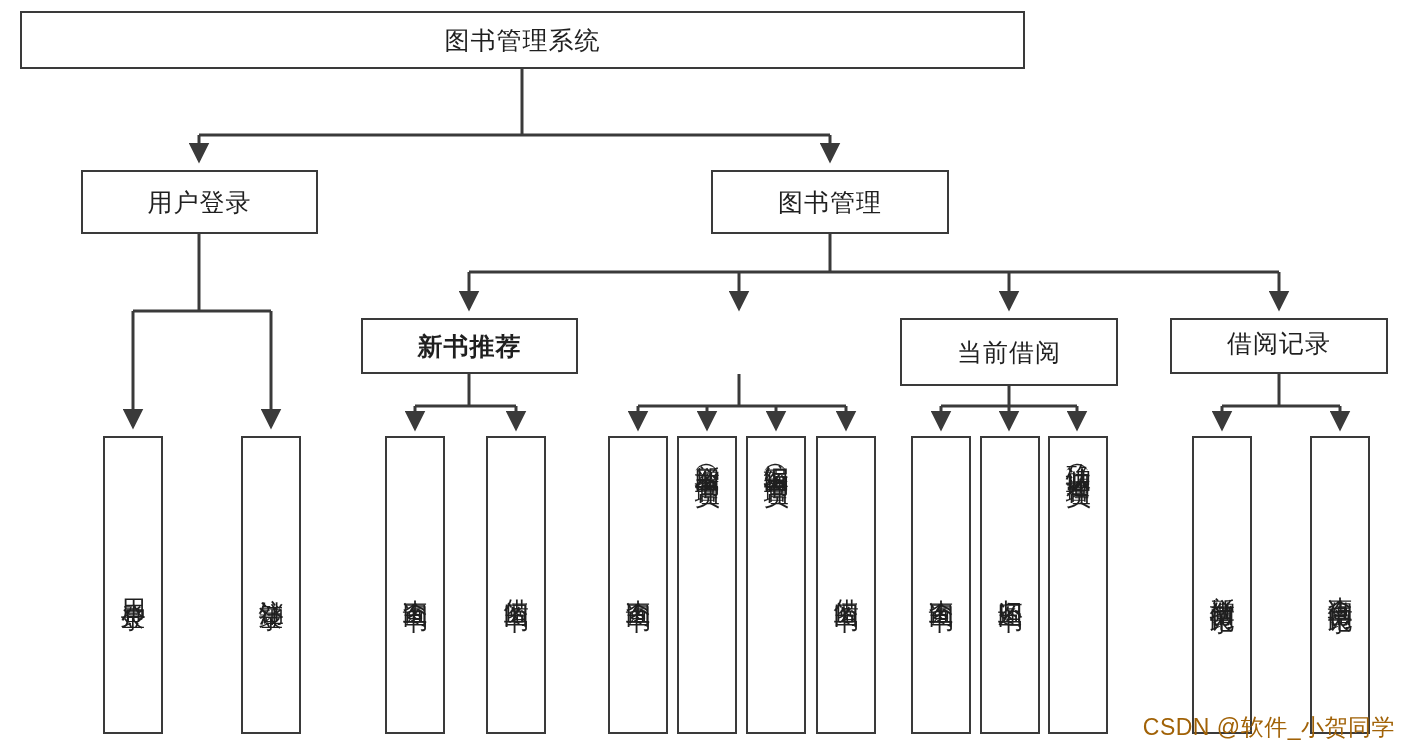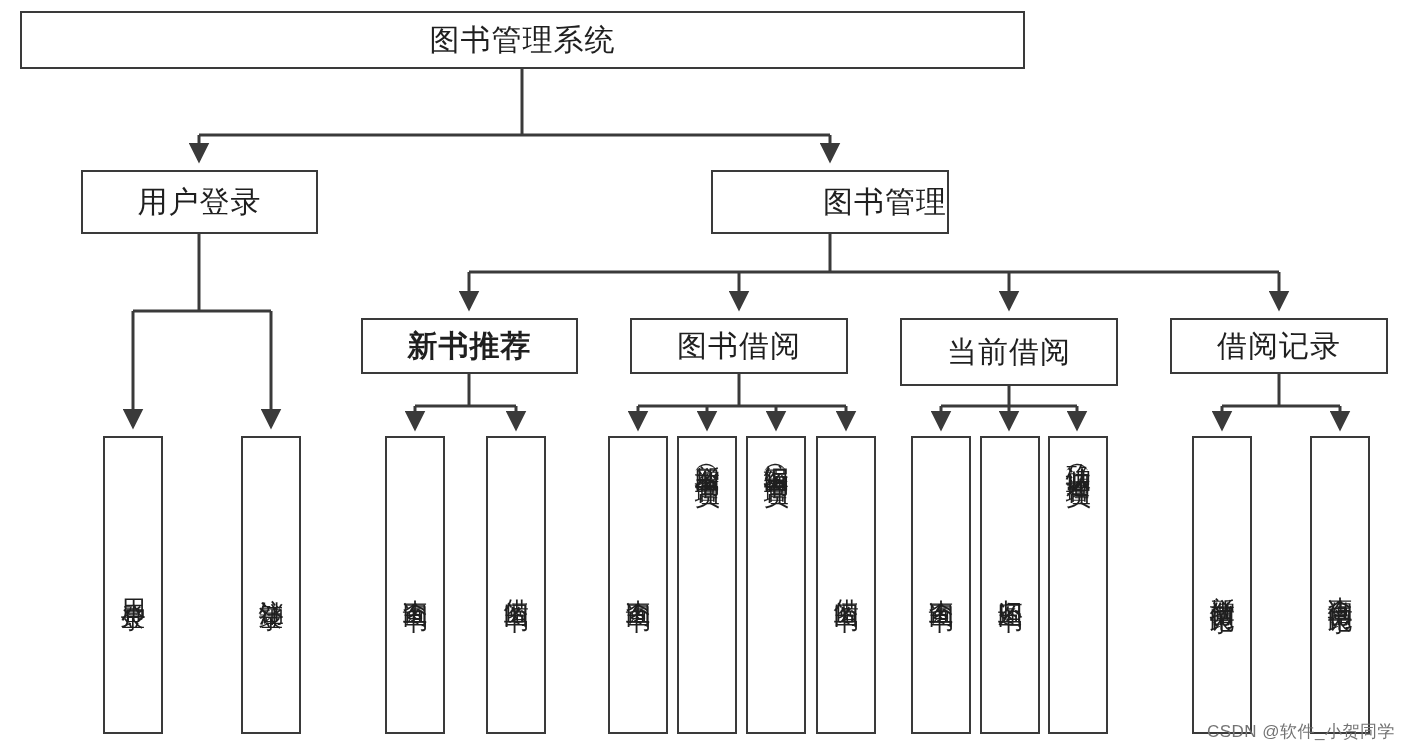--- a/index.html
+++ b/index.html
@@ -30,21 +30,21 @@
     box-sizing: border-box;
     background: #ffffff;
     border: 2.5px solid #3a3a3a;
     display: flex;
     align-items: center;
     justify-content: center;
     color: #222222;
     z-index: 2;
   }
   .node .label {
-    font-size: 30px;
+    font-size: 25px;
     line-height: 1.12;
     letter-spacing: 1px;
     white-space: nowrap;
     color: #1f1f1f;
   }
   
   .leaf {
     position: absolute;
     box-sizing: border-box;
     background: #ffffff;
@@ -65,22 +65,22 @@
     line-height: 1.42;
     letter-spacing: 3px;
     color: #1f1f1f;
     padding: 6px 0 6px 0;
     white-space: nowrap;
   }
   .watermark {
     position: absolute;
     right: 10px;
     bottom: 4px;
-    font-size: 17px;
-    color: #737373;
+    font-size: 23px;
+    color: #a16207;
     letter-spacing: 0.5px;
     z-index: 3;
     white-space: nowrap;
   }
 </style>
 </head>
 <body>
 
 <div id="canvas">
 
@@ -134,34 +134,31 @@
     </g>
   </svg>
 
   <div class="node" style="left:20px; top:11px; width:1005px; height:58px;">
     <span class="label">图书管理系统</span>
   </div>
 
   <div class="node" style="left:81px; top:170px; width:237px; height:64px;">
     <span class="label">用户登录</span>
   </div>
-  <div class="node" style="left:711px; top:170px; width:238px; height:64px;justify-content:flex-end;">
+  <div class="node" style="left:711px; top:170px; width:238px; height:64px;">
     <span class="label">图书管理</span>
   </div>
 
   <div class="node" style="left:361px; top:318px; width:217px; height:56px;font-weight:bold;">
     <span class="label">新书推荐</span>
   </div>
-  <div class="node" style="left:630px; top:318px; width:218px; height:56px;">
-    <span class="label">图书借阅</span>
-  </div>
   <div class="node" style="left:900px; top:318px; width:218px; height:68px;">
     <span class="label">当前借阅</span>
   </div>
-  <div class="node" style="left:1170px; top:318px; width:218px; height:56px;">
+  <div class="node" style="left:1170px; top:318px; width:218px; height:56px;font-family:Liberation Mono, monospace;">
     <span class="label">借阅记录</span>
   </div>
 
   <div class="leaf center-v" style="left:103px; top:436px; width:60px; height:298px;">
     <span class="vlabel">用户登录</span>
   </div>
   <div class="leaf center-v" style="left:241px; top:436px; width:60px; height:298px;">
     <span class="vlabel">注销登录</span>
   </div>
 

